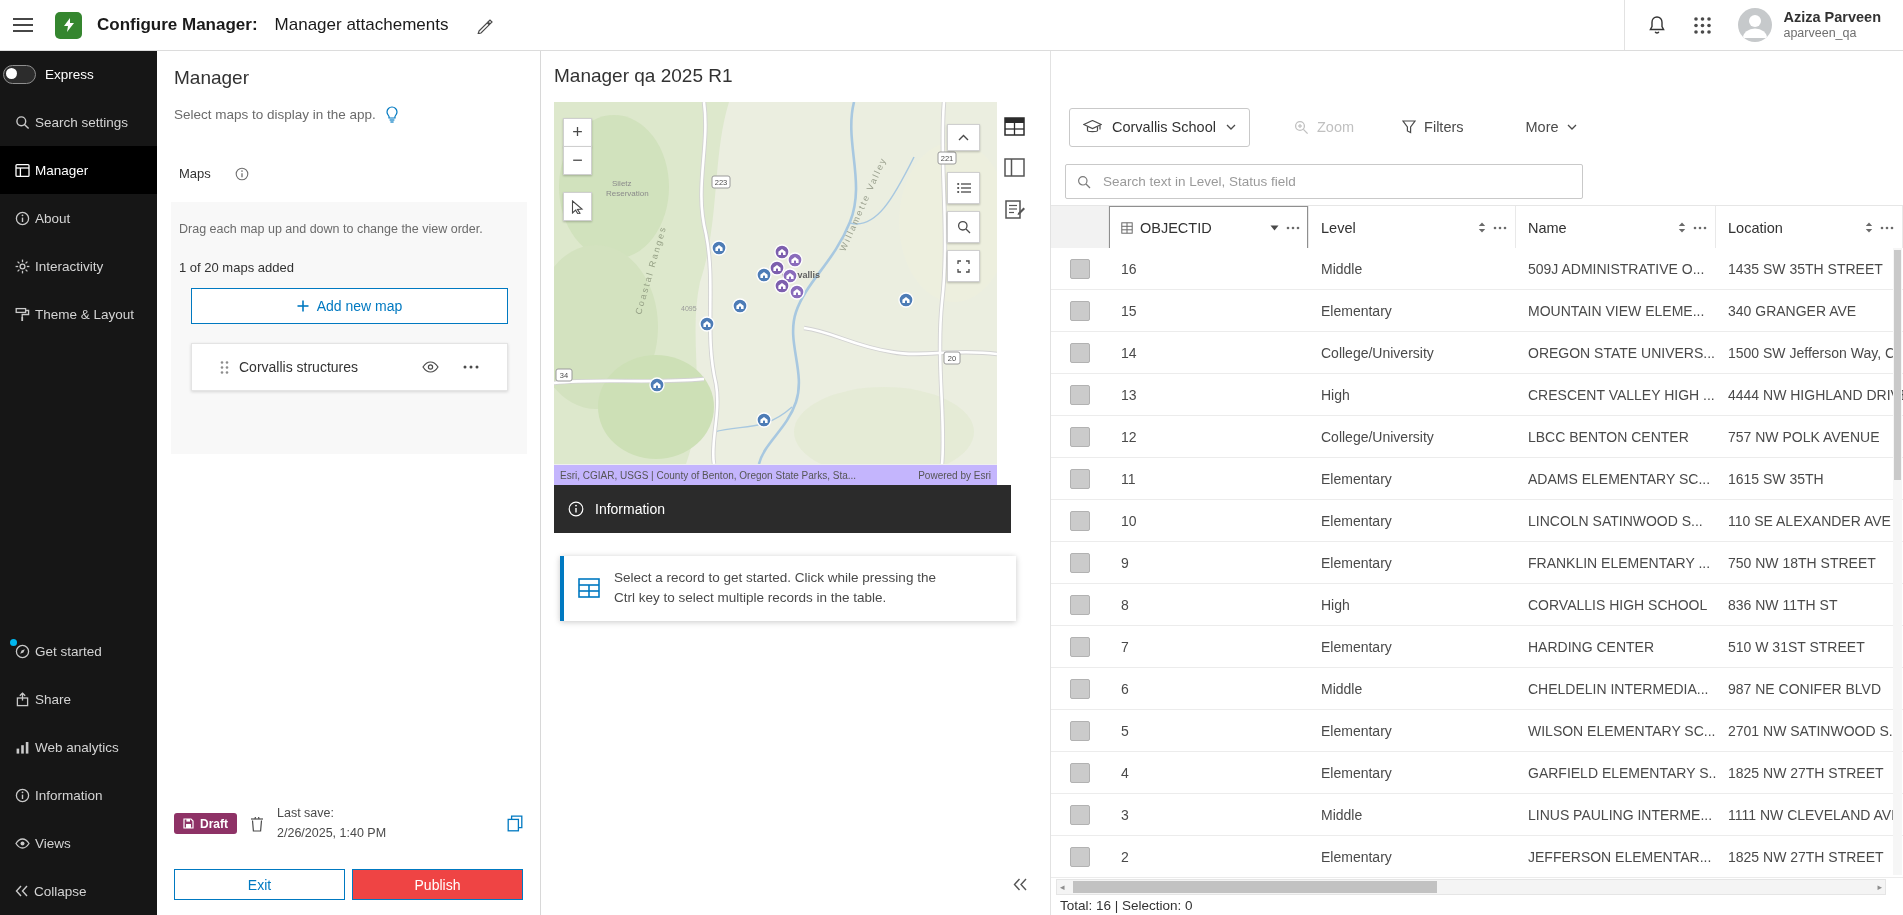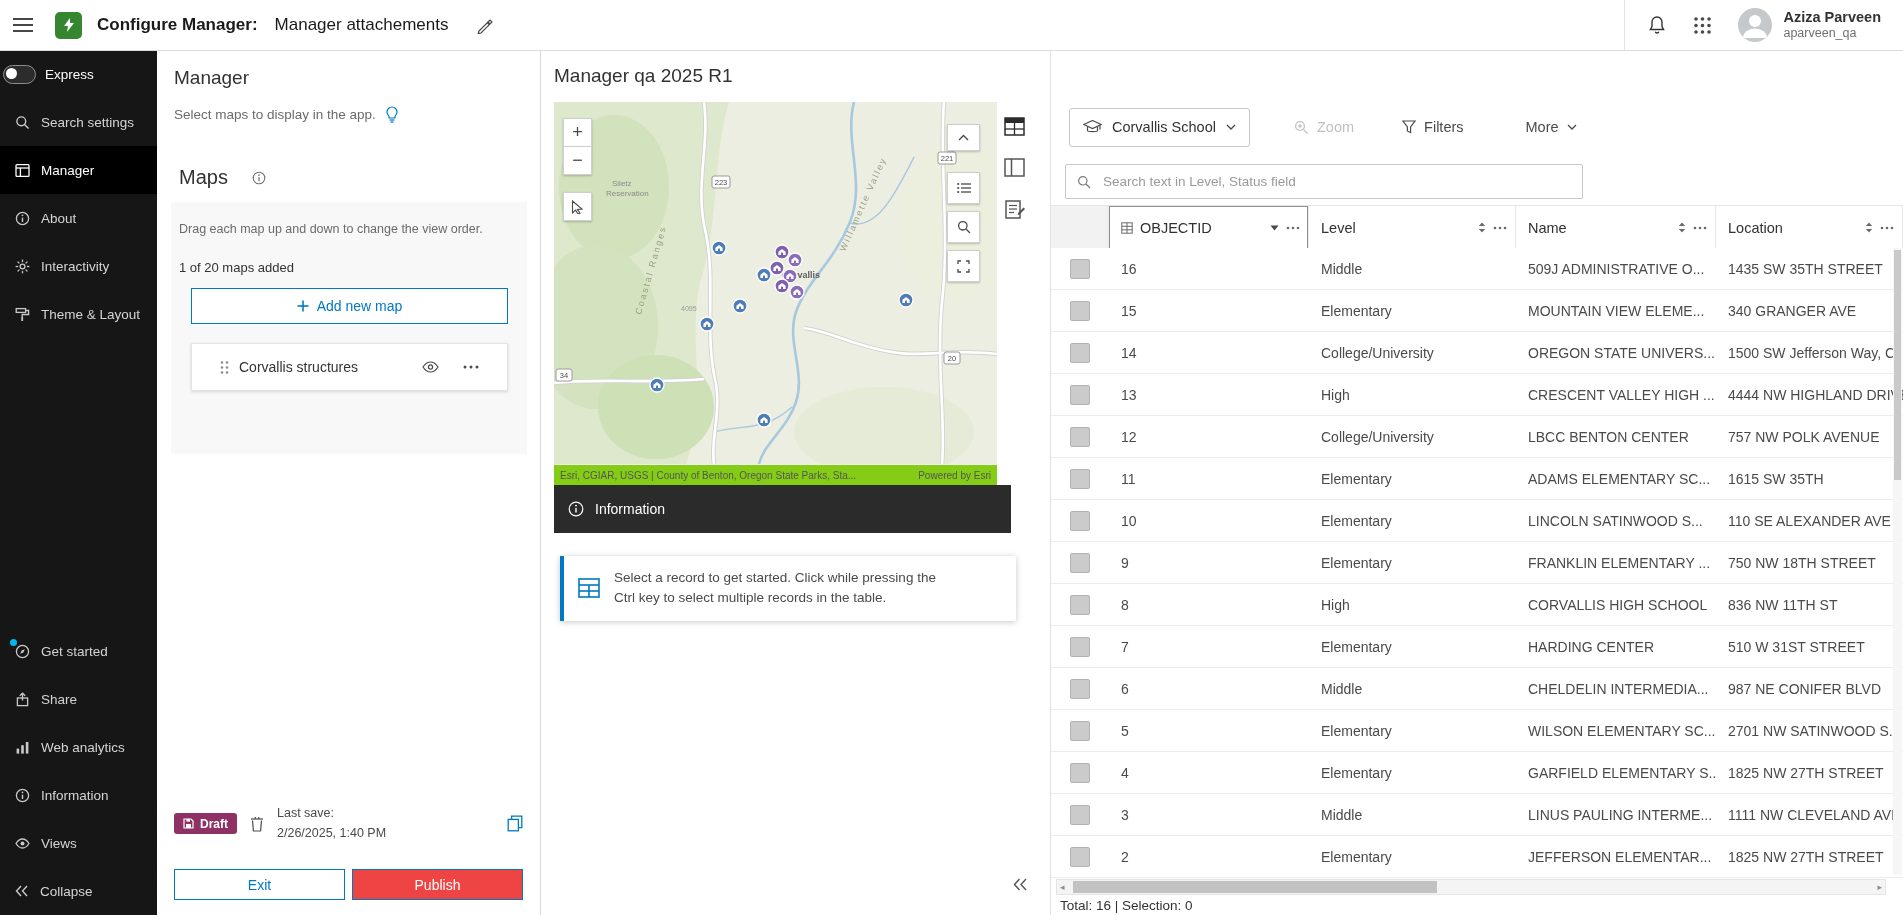--- a/index.html
+++ b/index.html
@@ -27,34 +27,34 @@
 
   
   .sidebar{position:absolute;top:50px;left:0;bottom:0;width:157px;background:#161616;
            display:flex;flex-direction:column;z-index:20;}
   .express-row{height:48px;display:flex;align-items:center;gap:9px;padding-left:3px;
                color:#fff;font-size:13.5px;}
   .toggle{width:31px;height:17px;border:1px solid #8f8f8f;border-radius:10px;
           background:#2c2c2c;position:relative;cursor:pointer;flex:0 0 auto}
   .toggle::after{content:"";position:absolute;left:2px;top:2px;width:11px;height:11px;
           border-radius:50%;background:#fff;}
-  .side-item{height:48px;display:flex;align-items:center;gap:11px;padding-left:15px;
+  .side-item{height:48px;display:flex;align-items:center;gap:5px;padding-left:15px;
              color:#d4d4d4;font-size:13.5px;cursor:pointer;position:relative}
   .side-item.active{background:#000;color:#fff;}
   .side-spacer{flex:1}
   .notif-dot{position:absolute;left:10px;top:12px;width:7px;height:7px;border-radius:50%;
              background:#00b7ef;}
 
   
   .settings{position:absolute;top:50px;left:157px;width:383px;bottom:0;background:#fff;
             border-right:1px solid #d8d8d8;z-index:10;}
   .s-title{position:absolute;top:17px;left:17px;font-size:19px;color:#323232;}
   .s-sub{position:absolute;top:56px;left:17px;font-size:13.5px;color:#6b6b6b;
          display:flex;align-items:center;gap:9px;}
-  .s-maps{position:absolute;top:116px;left:22px;font-size:20px;color:#323232;
+  .s-maps{position:absolute;top:116px;left:22px;font-size:13px;color:#323232;
           display:flex;align-items:center;gap:24px;}
   .maps-zone{position:absolute;top:152px;left:14px;right:13px;height:252px;background:#f8f8f8;}
   .drag-hint{position:absolute;top:20px;left:8px;right:8px;font-size:12.5px;color:#6b6b6b;}
   .maps-count{position:absolute;top:58px;left:8px;font-size:13px;color:#323232;}
   .add-map-btn{position:absolute;top:86px;left:20px;right:19px;height:36px;background:#fff;
           border:1px solid #0079c1;color:#0079c1;font-size:14px;display:flex;gap:8px;
           align-items:center;justify-content:center;cursor:pointer;}
   .map-card{position:absolute;top:141px;left:20px;right:19px;height:46px;background:#fff;
           border:1px solid #e4e4e4;box-shadow:0 1px 3px rgba(0,0,0,.14);display:flex;
           align-items:center;gap:10px;padding:0 28px;cursor:pointer;}
@@ -69,21 +69,21 @@
   .btn{height:31px;flex:1;display:flex;align-items:center;justify-content:center;
        font-size:14px;cursor:pointer;}
   .btn-outline{background:#fff;border:1px solid #0079c1;color:#0079c1;}
   .btn-primary{background:#ef4444;border:1px solid #0079c1;color:#fff;}
 
   
   .preview{position:absolute;top:50px;left:540px;right:0;bottom:0;background:#fff;}
   .p-title{position:absolute;top:15px;left:14px;font-size:19px;color:#323232;}
   .map-wrap{position:absolute;top:52px;left:14px;width:443px;height:382px;}
   .map-canvas{position:relative;width:443px;height:362px;background:#ebeee0;overflow:hidden;}
-  .attribution{height:20px;background:#84cc16;border-top:1px solid #efefef;display:flex;
+  .attribution{height:20px;background:#c4b5fd;border-top:1px solid #efefef;display:flex;
         align-items:center;justify-content:space-between;padding:0 6px;font-size:10px;color:#555;}
   .map-btn{position:absolute;width:29px;height:29px;background:#fff;border:1px solid #cfcfcf;
         box-shadow:0 1px 2px rgba(0,0,0,.22);display:flex;align-items:center;justify-content:center;
         font-size:18px;color:#4a4a4a;cursor:pointer;z-index:3;}
   .info-head{position:absolute;top:435px;left:14px;width:443px;height:48px;background:#2b2b2b;
         color:#fff;display:flex;align-items:center;gap:11px;padding-left:14px;font-size:14px;}
   .callout{position:absolute;top:506px;left:20px;width:424px;background:#fff;
         border-left:4px solid #0079c1;box-shadow:0 1px 6px rgba(0,0,0,.22);display:flex;
         align-items:center;gap:14px;padding:12px 14px;font-size:13.5px;color:#4a4a4a;line-height:1.5;}
   .callout-text{max-width:345px;}

